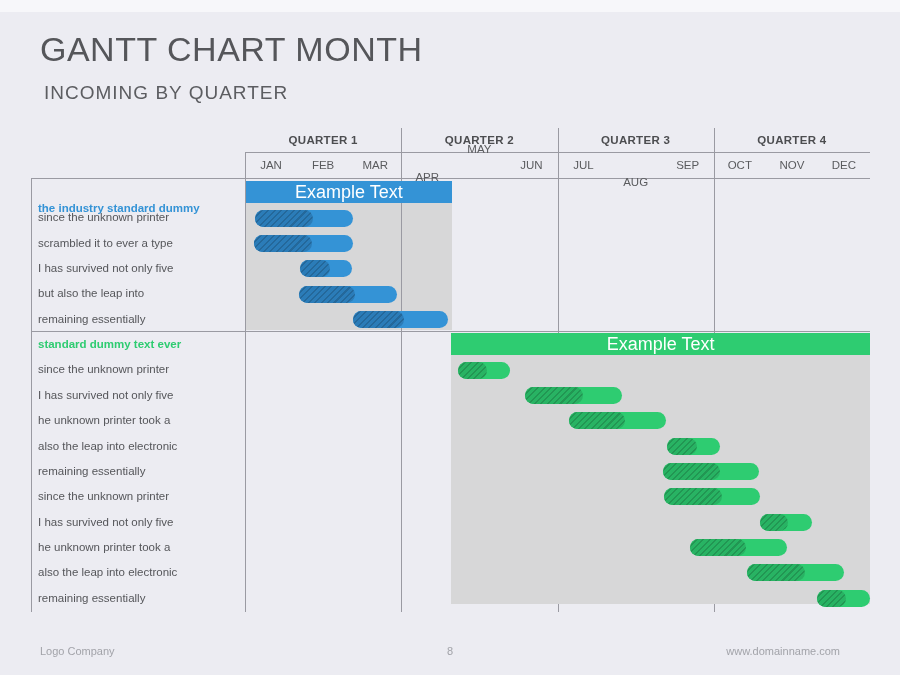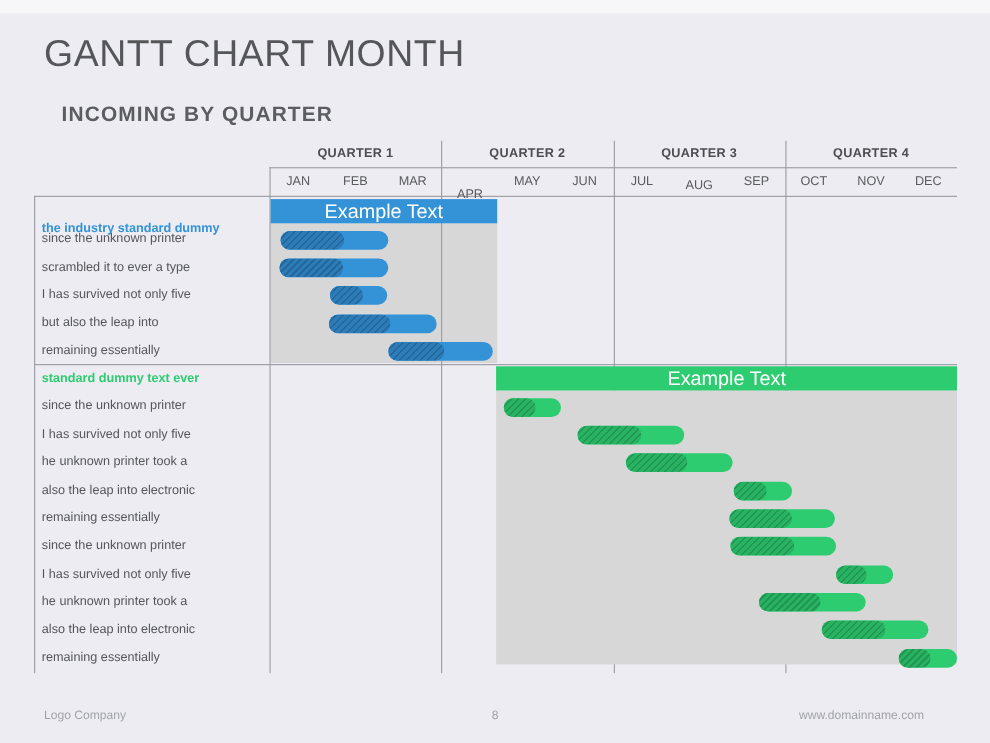--- a/index.html
+++ b/index.html
@@ -10,22 +10,22 @@
     position:relative;
     overflow:hidden;
   }
   .slide{position:absolute;inset:0;width:736px;height:675px;background:#ececf2;}
   .top-strip{position:absolute;left:0;top:0;width:900px;height:12px;background:#f7f7fa;}
   .title{
     position:absolute;left:40px;top:30px;margin:0;
     font-size:34px;font-weight:300;letter-spacing:0.5px;color:#55565a;
   }
   .subtitle{
-    position:absolute;left:40px;top:78px;margin:16px;
-    font-size:19px;font-weight:700;letter-spacing:1px;color:#5c5d61;
+    position:absolute;left:40px;top:78px;margin:4px;
+    font-size:19px;font-weight:400;letter-spacing:1px;color:#5c5d61;
   }
   #gantt{position:absolute;left:0;top:0;width:900px;height:675px;}
   .qlabel{
     position:absolute;height:24px;line-height:24px;text-align:center;
     font-size:11.5px;font-weight:bold;color:#4c4d50;letter-spacing:0.3px;z-index:5;
   }
   .mlabel{
     position:absolute;height:26px;line-height:26px;text-align:center;
     font-size:11.5px;color:#5a5b5e;z-index:5;
   }
@@ -60,24 +60,24 @@
 
   <div id="gantt">
       <div class="qlabel" style="left: 245px; top: 128px; width: 156.25px;">QUARTER 1</div>
       <div class="qlabel" style="left: 401.25px; top: 128px; width: 156.25px;">QUARTER 2</div>
       <div class="qlabel" style="left: 557.5px; top: 128px; width: 156.25px;">QUARTER 3</div>
       <div class="qlabel" style="left: 713.75px; top: 128px; width: 156.25px;">QUARTER 4</div>
       <div class="mlabel" style="left: 245px; top: 152px; width: 52.0833px;">JAN</div>
       <div class="mlabel" style="left: 297.083px; top: 152px; width: 52.0833px;">FEB</div>
       <div class="mlabel" style="left: 349.167px; top: 152px; width: 52.0833px;">MAR</div>
       <div class="mlabel" style="left: 401.25px; top: 152px; width: 52.0833px; margin-top: 12px;">APR</div>
-      <div class="mlabel" style="left: 453.333px; top: 152px; width: 52.0833px;">MAY</div>
+      <div class="mlabel" style="left: 453.333px; top: 136px; width: 52.0833px;">MAY</div>
       <div class="mlabel" style="left: 505.417px; top: 152px; width: 52.0833px;">JUN</div>
       <div class="mlabel" style="left: 557.5px; top: 152px; width: 52.0833px;">JUL</div>
-      <div class="mlabel" style="left: 609.583px; top: 156px; width: 52.0833px;">AUG</div>
+      <div class="mlabel" style="left: 609.583px; top: 169px; width: 52.0833px;">AUG</div>
       <div class="mlabel" style="left: 661.667px; top: 152px; width: 52.0833px;">SEP</div>
       <div class="mlabel" style="left: 713.75px; top: 152px; width: 52.0833px;">OCT</div>
       <div class="mlabel" style="left: 765.833px; top: 152px; width: 52.0833px;">NOV</div>
       <div class="mlabel" style="left: 817.917px; top: 152px; width: 52.0833px;">DEC</div>
       <div class="hline" style="left: 245px; top: 151.5px; width: 625px;"></div>
       <div class="hline" style="left: 31px; top: 178px; width: 839px;"></div>
       <div class="hline z3" style="left: 31px; top: 330.8px; width: 839px;"></div>
       <div class="vline" style="left: 31px; top: 178px; height: 434px;"></div>
       <div class="vline z3" style="left: 245px; top: 152px; height: 460px;"></div>
       <div class="vline z3" style="left: 401.25px; top: 128px; height: 484px;"></div>

